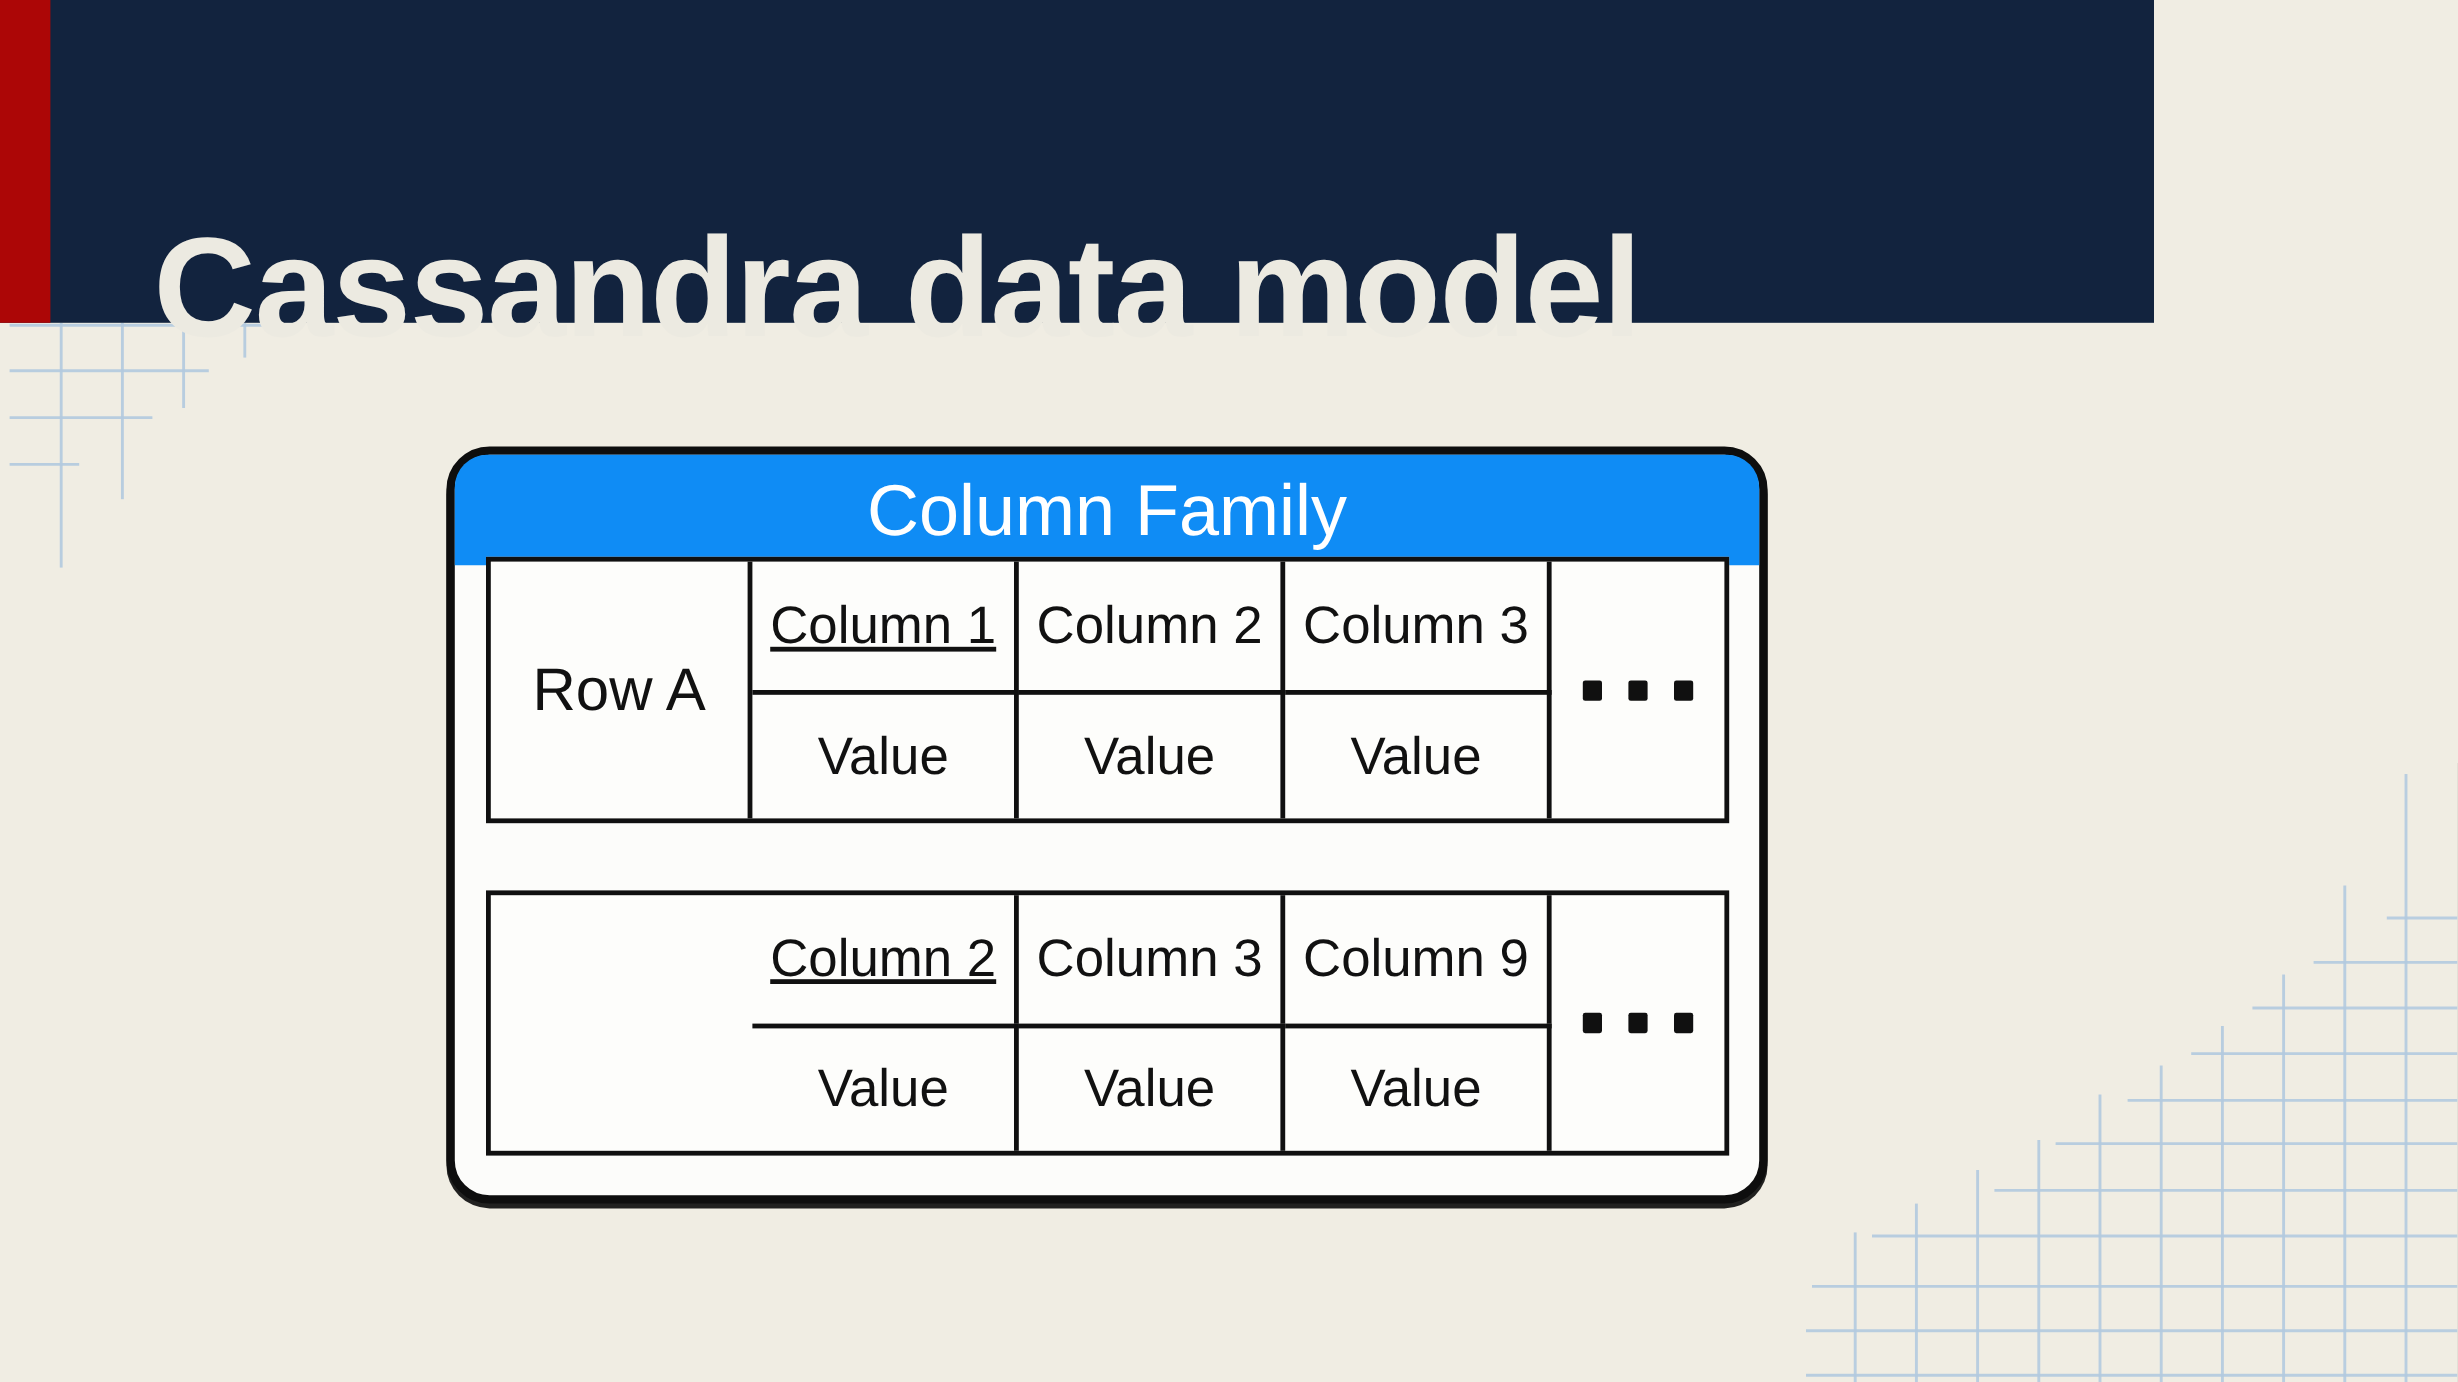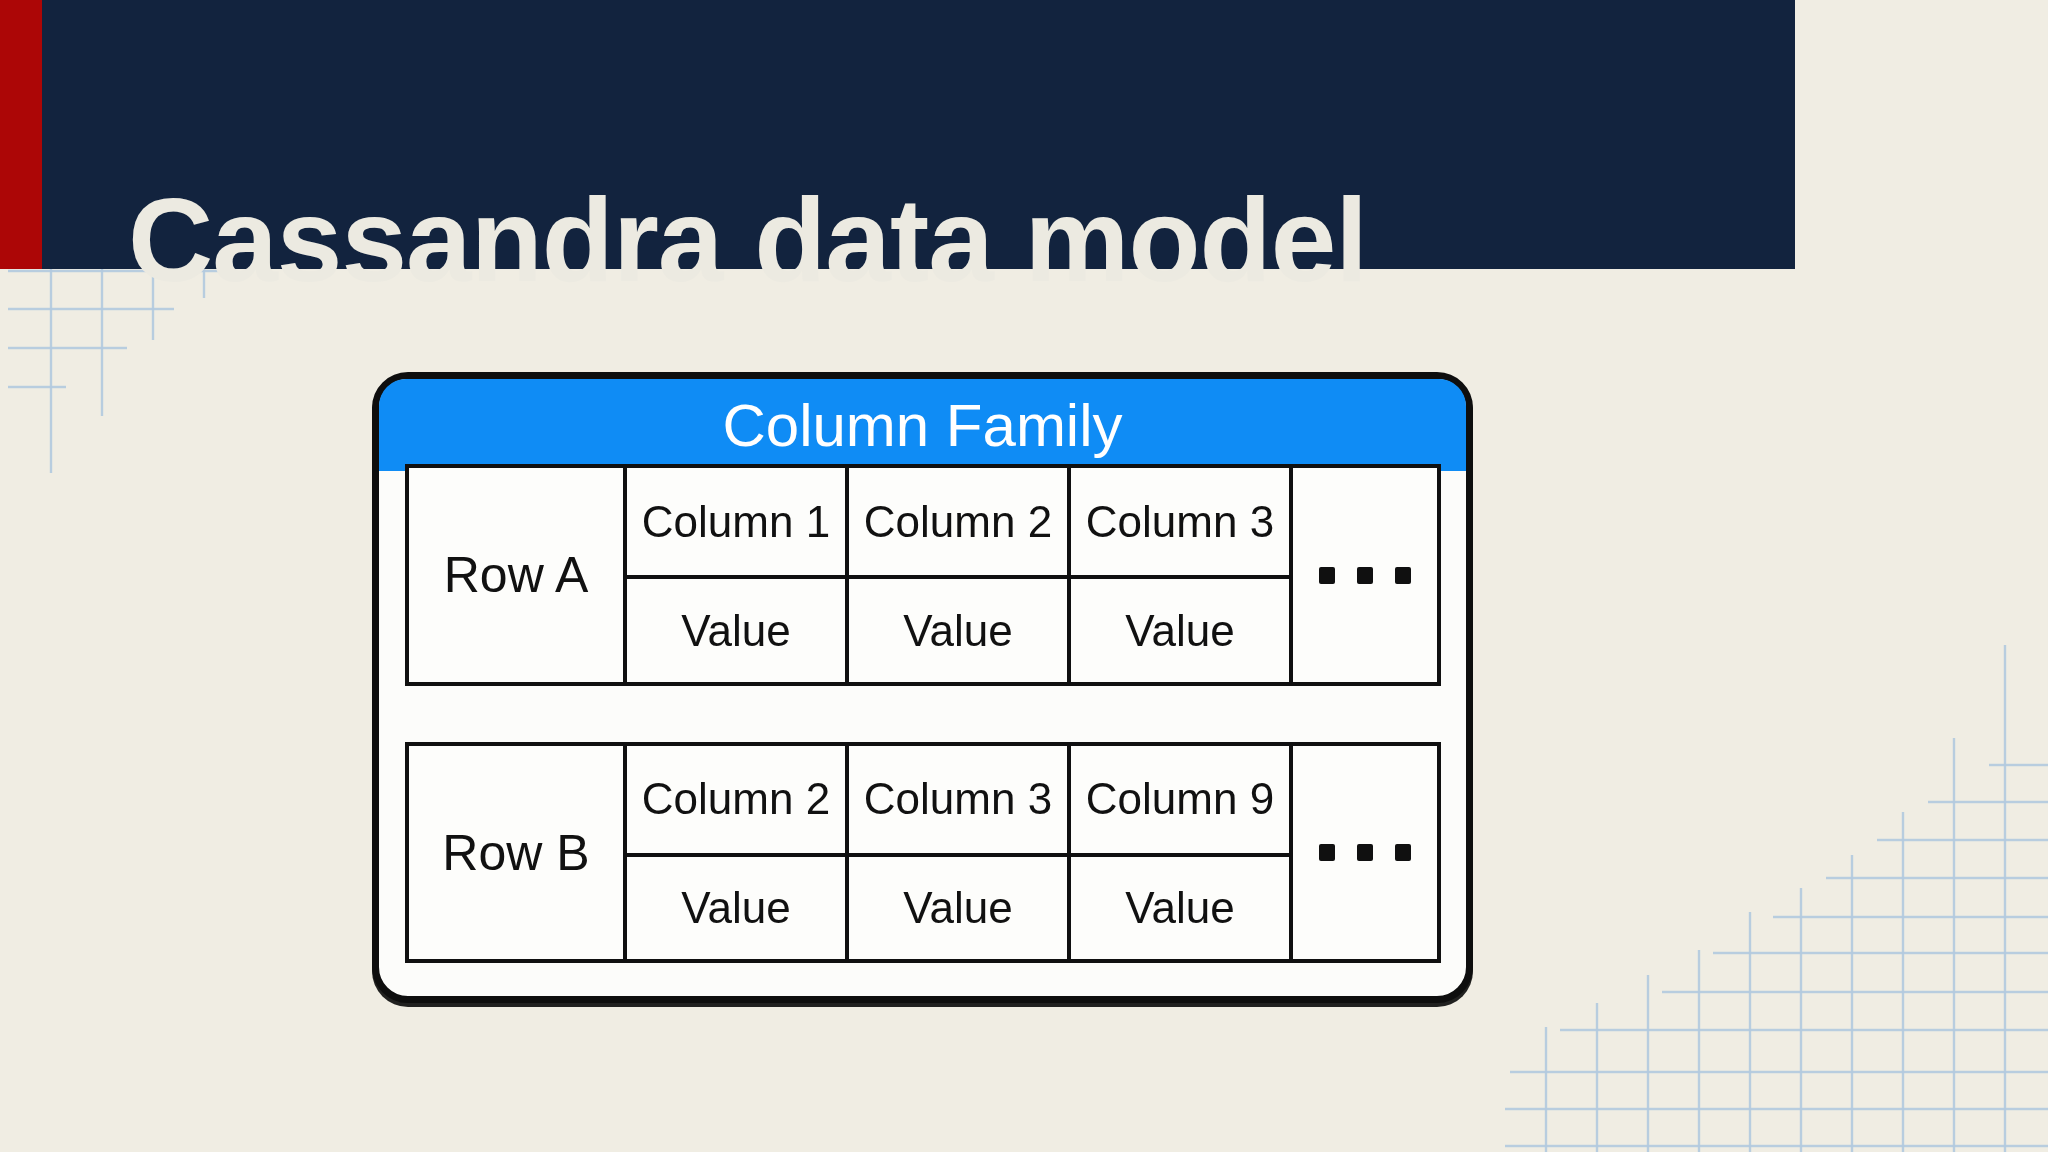--- a/index.html
+++ b/index.html
@@ -35,21 +35,21 @@
   .cf-table{
     position:absolute;left:26px;width:1036px;height:222px;
     box-sizing:border-box;border:4px solid #101010;
     display:grid;grid-template-columns:218px 222px 222px 222px 1fr;
     grid-template-rows:1fr 1fr;background:#FDFDFB;color:#111;
   }
   .t-a{top:85px;}
   .t-b{top:363px;height:221px;}
   .cell{display:flex;align-items:center;justify-content:center;box-sizing:border-box;}
   .label{grid-area:1/1/3/2;border-right:4px solid #101010;font-size:50px;}
-  .c1{grid-area:1/2/2/3;border-right:4px solid #101010;font-size:44px;}
+  .c1{grid-area:1/2/2/3;border-right:4px solid #101010;font-size:44px;text-decoration:underline;}
   .c2{grid-area:1/3/2/4;border-right:4px solid #101010;font-size:44px;}
   .c3{grid-area:1/4/2/5;border-right:4px solid #101010;font-size:44px;}
   .v1{grid-area:2/2/3/3;border-top:4px solid #101010;border-right:4px solid #101010;font-size:44px;}
   .v2{grid-area:2/3/3/4;border-top:4px solid #101010;border-right:4px solid #101010;font-size:44px;}
   .v3{grid-area:2/4/3/5;border-top:4px solid #101010;border-right:4px solid #101010;font-size:44px;}
   .dots{grid-area:1/5/3/6;}
   .ellipsis{display:flex;gap:22px;}
   .ellipsis i{display:block;width:16px;height:17px;background:#101010;border-radius:2px;}
 </style>
 </head>
@@ -109,21 +109,20 @@
       <div class="cell dots">
         <span class="ellipsis" title="...">
             <i></i>
             <i></i>
             <i></i>
           </span>
       </div>
     </div>
 
     <div class="cf-table t-b">
-      <div class="cell label">Row B</div>
       <div class="cell c1">Column 2</div>
       <div class="cell c2">Column 3</div>
       <div class="cell c3">Column 9</div>
       <div class="cell v1">Value</div>
       <div class="cell v2">Value</div>
       <div class="cell v3">Value</div>
       <div class="cell dots">
         <span class="ellipsis" title="...">
             <i></i>
             <i></i>

